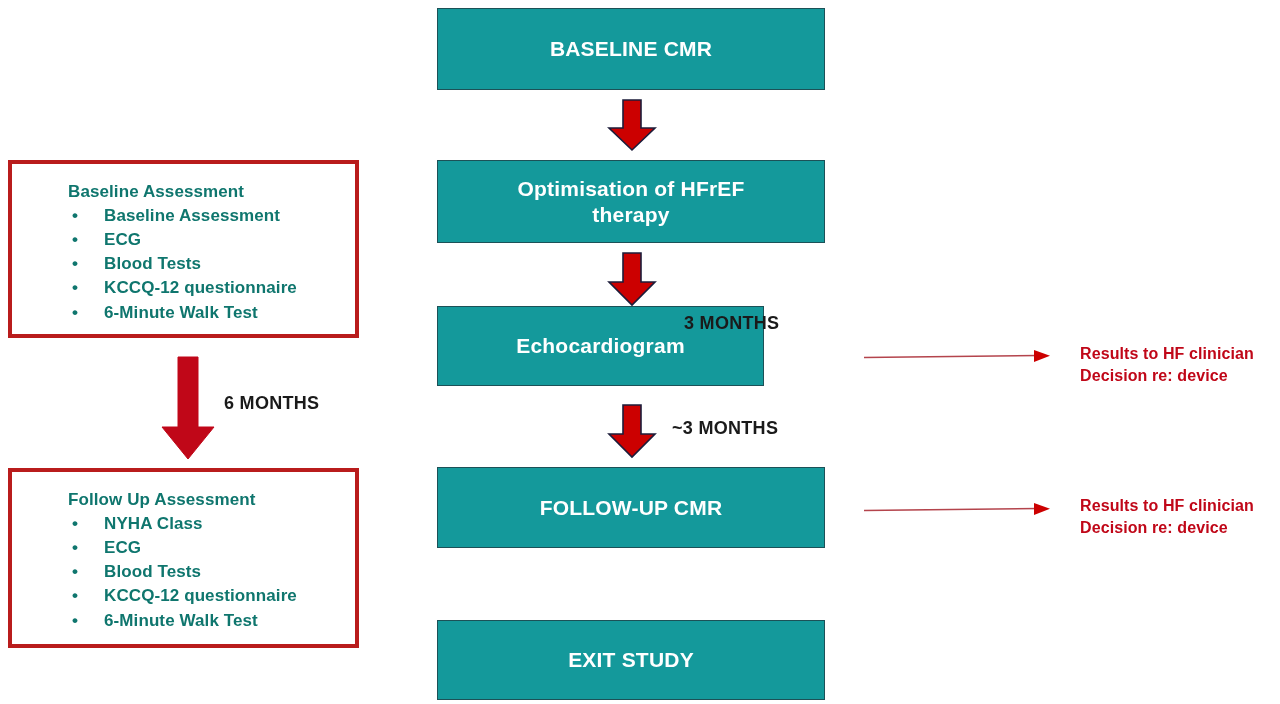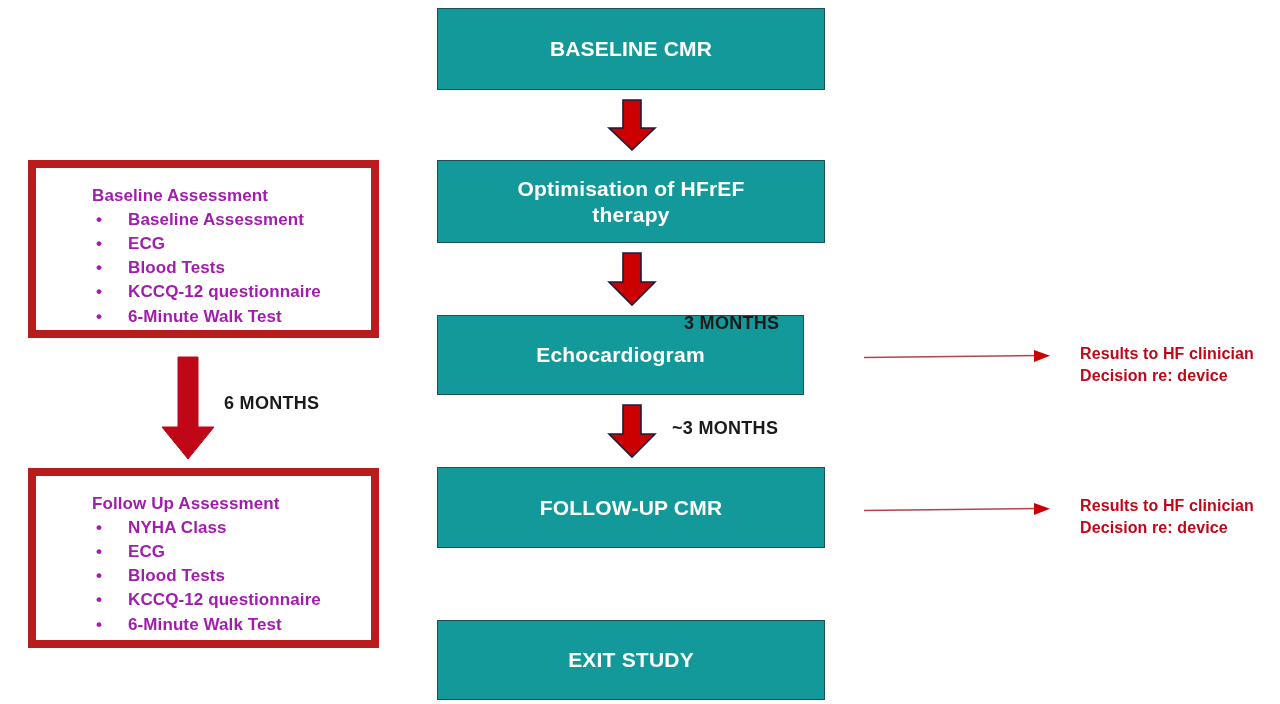--- a/index.html
+++ b/index.html
@@ -28,24 +28,23 @@
     line-height:1.22;
     letter-spacing:.2px;
     padding:0 4px;
   }
   .teal-box .label{display:block;white-space:pre-line;}
 
   
   .red-box{
     position:absolute;
     background:#ffffff;
-    border:8px solid #b91c1c;
+    border:4px solid #b91c1c;
     box-sizing:border-box;
-    color:#a21caf;
-    margin-left:20px;
+    color:#0f766e;
   }
   .red-box .rb-title{
     font-weight:bold;
     font-size:17px;
     margin:18px 0 2px 56px;
     letter-spacing:.1px;
   }
   .red-box ul{
     list-style:none;
     margin:0;
@@ -104,21 +103,21 @@
 
   <div class="teal-box" style="left:437px;top:8px;width:388px;height:82px;">
     <span class="label">BASELINE CMR</span>
   </div>
 
   <div class="teal-box" style="left:437px;top:160px;width:388px;height:83px;">
     <span class="label">Optimisation of HFrEF
 therapy</span>
   </div>
 
-  <div class="teal-box" style="left:437px;top:315px;width:367px;height:80px;">
+  <div class="teal-box" style="left:437px;top:306px;width:327px;height:80px;">
     <span class="label">Echocardiogram</span>
   </div>
 
   <div class="teal-box" style="left:437px;top:467px;width:388px;height:81px;">
     <span class="label">FOLLOW-UP CMR</span>
   </div>
 
   <div class="teal-box" style="left:437px;top:620px;width:388px;height:80px;">
     <span class="label">EXIT STUDY</span>
   </div>

